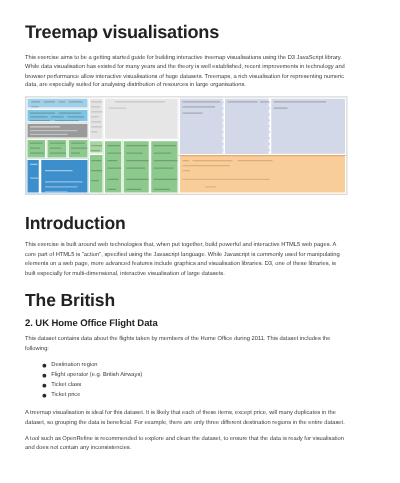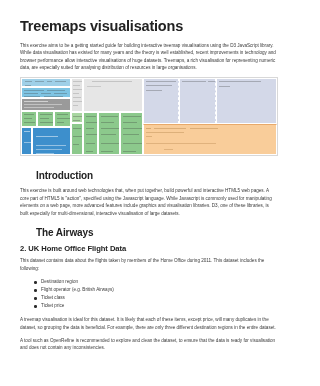--- a/index.html
+++ b/index.html
@@ -24,23 +24,23 @@
   }
   h1.doc-title {
     font-size: 14.5px;
     line-height: 1.15;
     font-weight: bold;
     letter-spacing: -0.2px;
     margin: 0 0 7px 0;
     color: #222222;
   }
   h2.section-title {
-    font-size: 10px;
+    font-size: 14px;
     font-weight: bold;
-    margin: 0 0 6px 16px;
+    margin: 0 0 6px 0;
     letter-spacing: -0.1px;
     color: #222222;
   }
   h3.subsection-title {
     font-size: 7.6px;
     font-weight: bold;
     margin: 0 0 4px 0;
     letter-spacing: -0.05px;
     color: #222222;
   }
@@ -103,21 +103,21 @@
     height: 2.6px;
     border-radius: 50%;
     background: #2b2b2b;
   }
 </style>
 </head>
 <body>
 
 <div class="page">
 
-  <h1 class="doc-title">Treemaps visualisations</h1>
+  <h1 class="doc-title">Treemap visualisations</h1>
 
   <p class="body-text intro-paragraph">This exercise aims to be a getting started guide for building interactive treemap visualisations using the D3 JavaScript library. While data visualisation has existed for many years and the theory is well established, recent improvements in technology and browser performance allow interactive visualisations of huge datasets. Treemaps, a rich visualisation for representing numeric data, are especially suited for analysing distribution of resources in large organisations.</p>
 
   <div class="treemap-figure">
 
     <div class="tm-col" style="width:50px">
 
       <div class="tm-cell" style="height:9px;background:#9fd0e8">
         <span class="ln" style="left:3px;top:2px;width:7px"></span>
         <span class="ln" style="left:13px;top:2px;width:9px"></span>
@@ -256,21 +256,21 @@
       </div>
     </div>
   </div>
 
   <div class="section">
     <h2 class="section-title">Introduction</h2>
     <p class="body-text">This exercise is built around web technologies that, when put together, build powerful and interactive HTML5 web pages. A core part of HTML5 is "action", specified using the Javascript language. While Javascript is commonly used for manipulating elements on a web page, more advanced features include graphics and visualisation libraries. D3, one of these libraries, is built especially for multi-dimensional, interactive visualisation of large datasets.</p>
   </div>
 
   <div class="section">
-    <h2 class="section-title">The Airways</h2>
+    <h2 class="section-title">The British</h2>
 
     <h3 class="subsection-title">2. UK Home Office Flight Data</h3>
 
     <p class="body-text">This dataset contains data about the flights taken by members of the Home Office during 2011. This dataset includes the following:</p>
 
     <ul class="bullet-list">
       <li>Destination region</li>
       <li>Flight operator (e.g. British Airways)</li>
       <li>Ticket class</li>
       <li>Ticket price</li>

